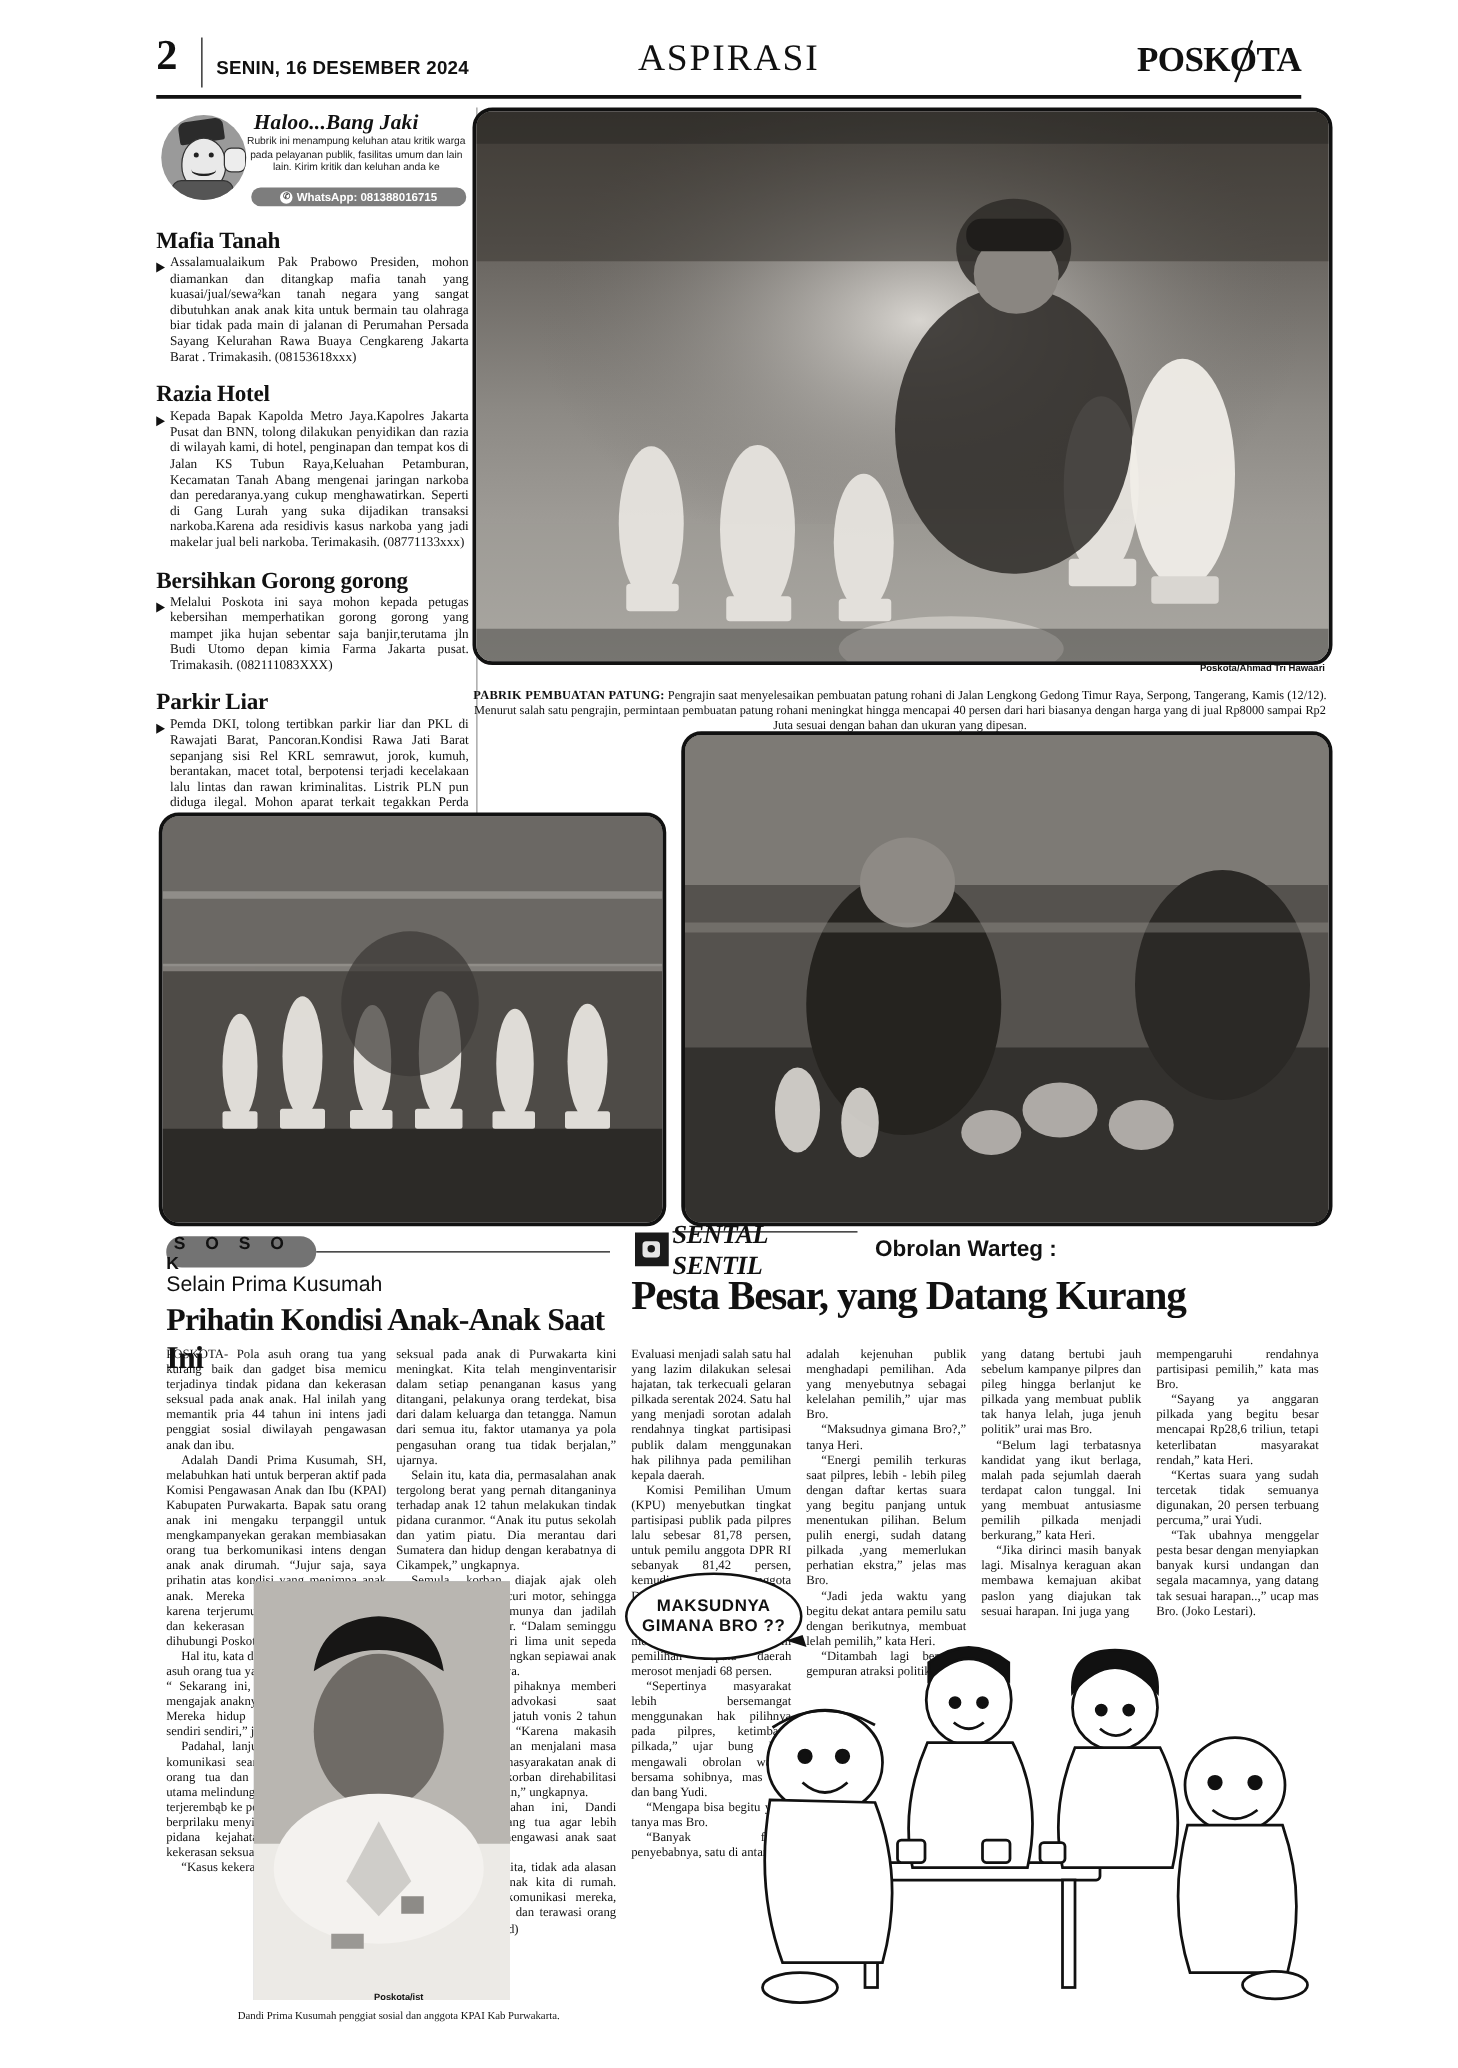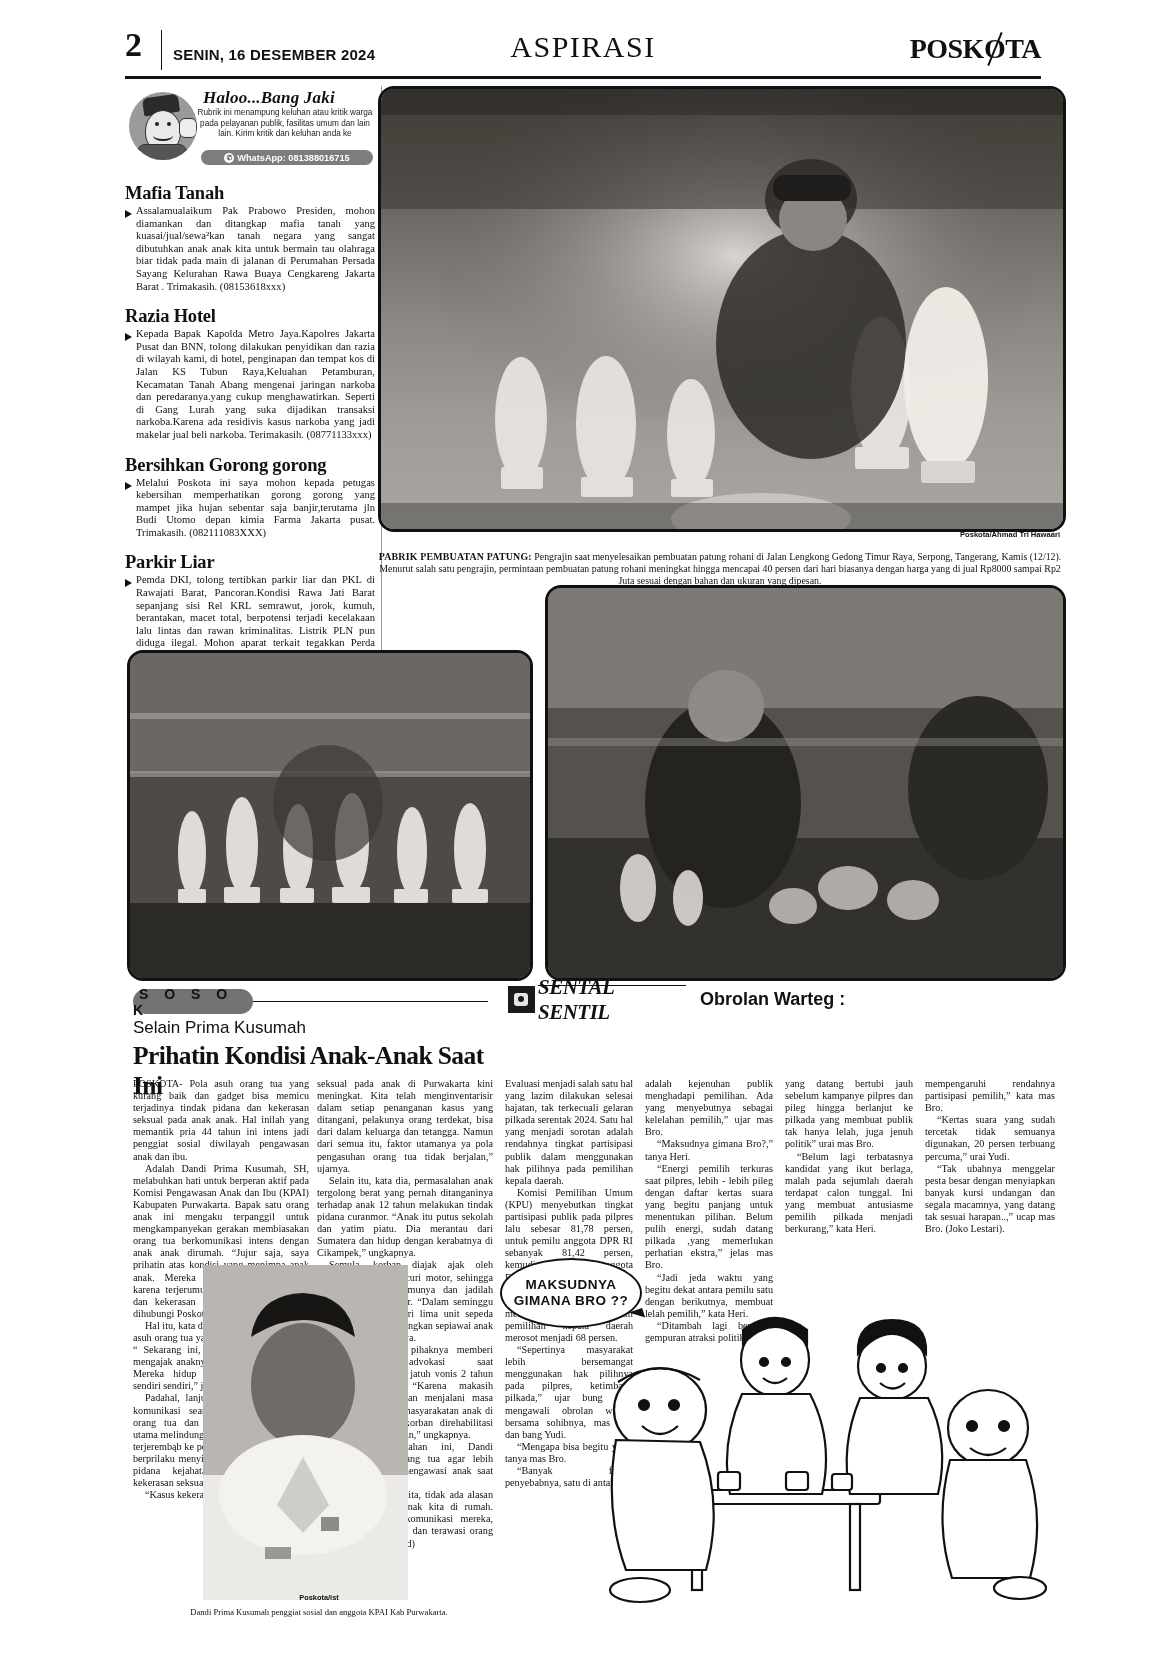--- a/index.html
+++ b/index.html
@@ -252,20 +252,21 @@
   <div class="sosok-line"></div>
 
   <div class="ss-logo">
     <div class="sq"></div>
     <div class="wordmark">SENTAL SENTIL</div>
   </div>
   <div class="ss-kicker">Obrolan Warteg :</div>
 
   <div class="sosok-name">Selain Prima Kusumah</div>
   <div class="sosok-head">Prihatin Kondisi Anak-Anak Saat Ini</div>
+  <div class="pesta-head">Pesta Besar, yang Datang Kurang</div>
 
   <div class="col" style="left:133px;top:1078px;width:176px;height:430px;">
     <p class="noind">POSKOTA- Pola asuh orang tua yang kurang baik dan gadget bisa memicu terjadinya tindak pidana dan kekerasan seksual pada anak anak.  Hal inilah yang memantik pria 44 tahun ini  intens jadi penggiat sosial diwilayah pengawasan anak dan ibu.</p>
     <p>Adalah Dandi Prima Kusumah, SH, melabuhkan hati untuk berperan aktif pada Komisi Pengawasan Anak dan Ibu (KPAI) Kabupaten Purwakarta. Bapak satu orang anak ini mengaku terpanggil untuk mengkampanyekan gerakan membiasakan orang tua berkomunikasi intens dengan anak anak dirumah.  “Jujur saja, saya prihatin atas kondisi yang menimpa anak anak. Mereka kerap menjadi korban karena terjerumus ke tindak kriminalitas dan kekerasan seksual,” ungkap Dandi dihubungi Poskota.</p>
     <p>Hal itu, kata dia, disebabkan akibat pola asuh orang tua yang kurang baik di rumah. “ Sekarang ini, sudah jarang  orang tua mengajak anaknya ngobrol saat di rumah. Mereka hidup serumah, tapi berjalan sendiri sendiri,” jelas dia.</p>
     <p>Padahal, lanjut dia, kebersamaan dan komunikasi searah yang intens antara orang tua dan anak, menjadi benteng utama melindungi anak anaknya agar tidak terjerembąb ke permasalahan serius seperti berprilaku menyimpang melakukan tindak pidana kejahatan, seks bebas, dan kekerasan seksual.</p>
     <p>“Kasus kekerasan</p>
   </div>
   <div class="col" style="left:317px;top:1078px;width:176px;height:470px;">
     <p class="noind">seksual pada anak di Purwakarta kini meningkat. Kita telah menginventarisir dalam setiap penanganan kasus yang ditangani, pelakunya orang terdekat, bisa dari dalam keluarga dan tetangga. Namun  dari semua itu,  faktor utamanya ya pola pengasuhan orang tua tidak berjalan,” ujarnya.</p>
@@ -302,23 +303,25 @@
   <div class="col" style="left:645px;top:1078px;width:128px;height:230px;">
     <p class="noind">adalah kejenuhan publik menghadapi pemilihan. Ada yang menyebutnya sebagai kelelahan pemilih,” ujar mas Bro.</p>
     <p>“Maksudnya gimana Bro?,” tanya Heri.</p>
     <p>“Energi pemilih terkuras saat pilpres, lebih - lebih pileg dengan daftar kertas suara yang begitu panjang untuk menentukan pilihan. Belum pulih energi, sudah datang pilkada ,yang memerlukan perhatian ekstra,” jelas mas Bro.</p>
     <p>“Jadi jeda waktu yang begitu dekat antara pemilu satu dengan berikutnya, membuat lelah pemilih,” kata Heri.</p>
     <p>“Ditambah lagi beragam gempuran atraksi politik</p>
   </div>
   <div class="col" style="left:785px;top:1078px;width:128px;height:230px;">
     <p class="noind">yang datang bertubi jauh sebelum kampanye pilpres dan pileg hingga berlanjut ke pilkada yang membuat publik tak hanya lelah, juga jenuh politik”  urai mas Bro.</p>
     <p>“Belum lagi terbatasnya kandidat yang ikut berlaga, malah pada sejumlah daerah terdapat calon tunggal. Ini yang membuat antusiasme pemilih pilkada menjadi berkurang,” kata Heri.</p>
+    <p>“Jika dirinci masih banyak lagi. Misalnya keraguan akan membawa kemajuan akibat paslon yang diajukan tak sesuai harapan. Ini juga yang</p>
   </div>
   <div class="col" style="left:925px;top:1078px;width:130px;height:230px;">
     <p class="noind">mempengaruhi rendahnya partisipasi pemilih,” kata mas Bro.</p>
+    <p>“Sayang ya anggaran pilkada yang begitu besar mencapai Rp28,6 triliun, tetapi keterlibatan masyarakat rendah,” kata Heri.</p>
     <p>“Kertas suara yang sudah tercetak tidak semuanya digunakan, 20 persen terbuang percuma,” urai Yudi.</p>
     <p>“Tak ubahnya menggelar pesta besar dengan menyiapkan banyak kursi undangan dan segala macamnya, yang datang tak sesuai harapan..,” ucap mas Bro. (Joko Lestari).</p>
   </div>
 
   <div class="bubble">MAKSUDNYA GIMANA BRO ??</div>
 
   <div class="cartoon">
     <svg viewBox="0 0 465 400" style="display:block;width:100%;height:100%">
       <g stroke="#111" stroke-width="2.2" fill="#fff">
 

